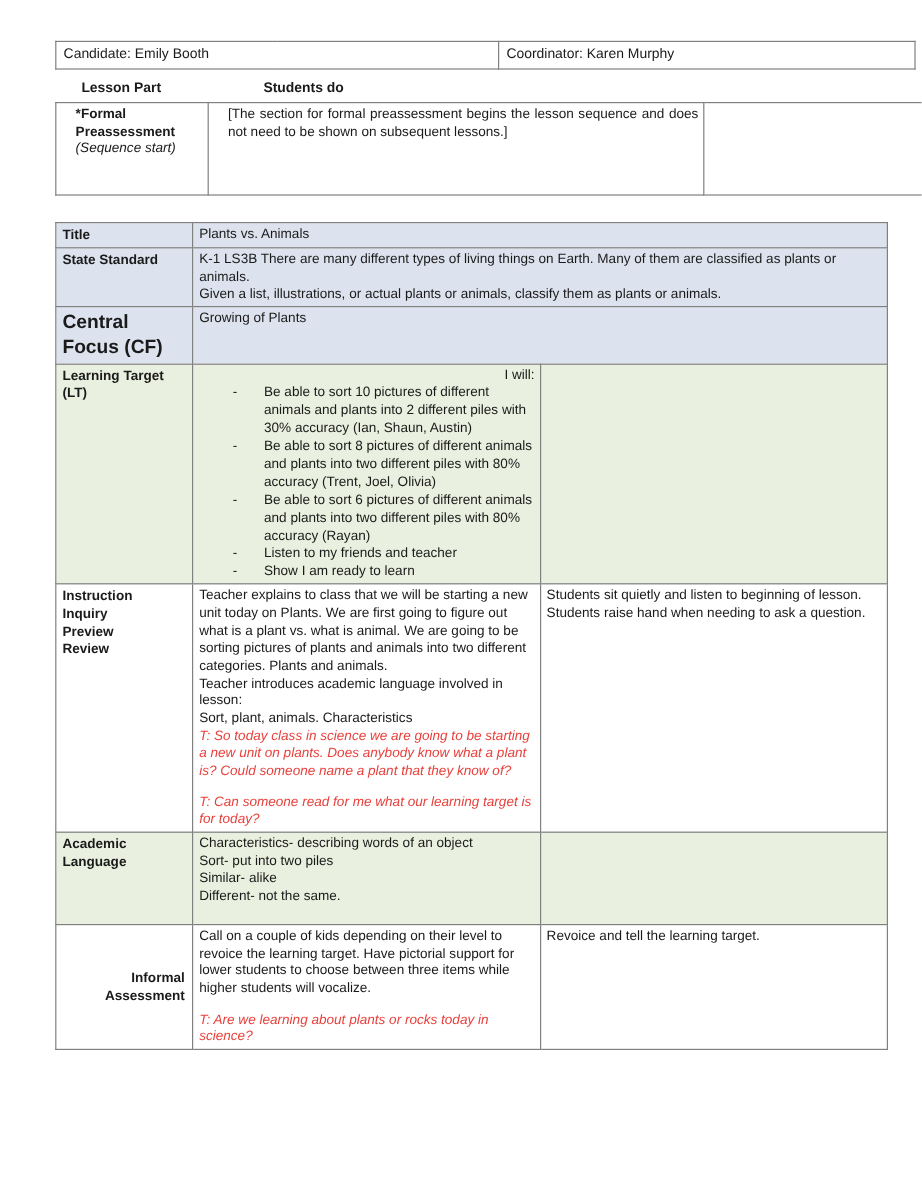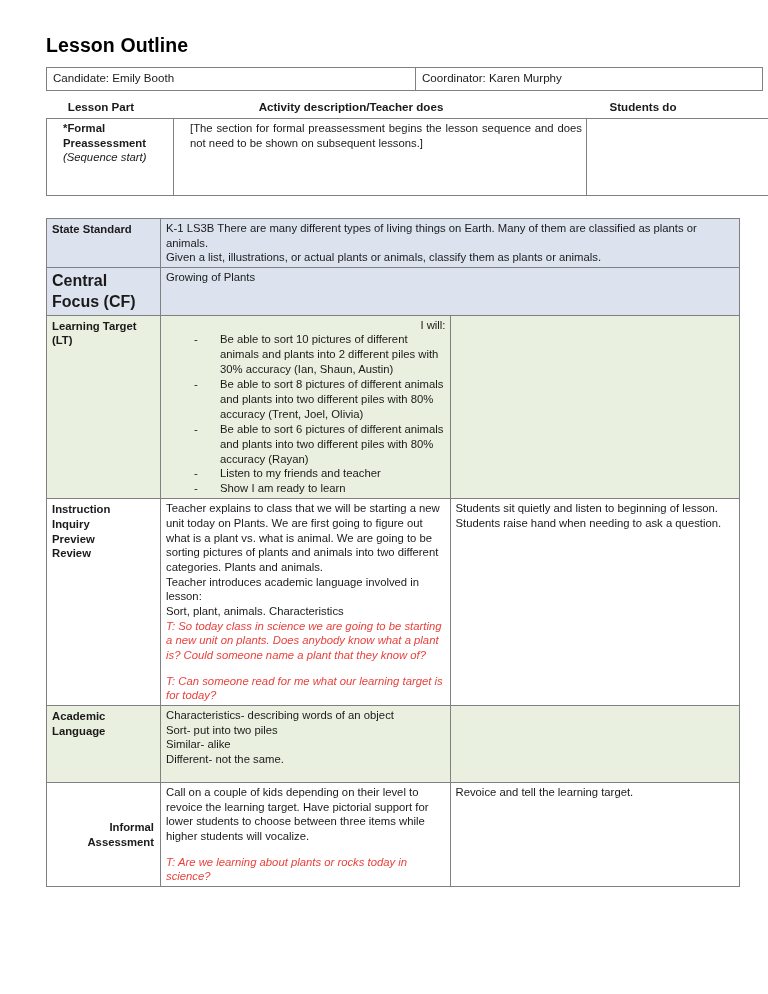--- a/index.html
+++ b/index.html
@@ -130,34 +130,32 @@
     padding-right: 6px;
   }
 
   .dashed-top { border-top: 1px dashed #5a5a5a; }
 </style>
 </head>
 <body>
 
 <div class="page">
 
-  <h1 class="doc-title">Lesson Outline</h1>
 
   <table class="info-table">
     <tbody>
       <tr>
         <td class="c-cand" colspan="2" style="width:358px">Candidate: Emily Booth</td>
         <td class="c-right">Coordinator: Karen Murphy</td>
       </tr>
     </tbody>
   </table>
 
   <div class="col-heads">
     <div class="h1">Lesson Part</div>
-    <div class="h2">Activity description/Teacher does</div>
     <div class="h3">Students do</div>
   </div>
 
   <table class="pre-table">
     <tbody>
       <tr>
         <td class="pre-part">
           <div>*Formal</div>
           <div>Preassessment</div>
           <div class="seq">(Sequence start)</div>
@@ -166,20 +164,24 @@
         <td class="pre-students"></td>
       </tr>
     </tbody>
   </table>
 
   <div class="gap"></div>
 
   <table class="main-table">
     <tbody>
 
+      <tr class="row-title">
+        <td class="lbl blue">Title</td>
+        <td class="blue" colspan="2">Plants vs. Animals</td>
+      </tr>
 
       <tr>
         <td class="lbl blue">State Standard</td>
         <td class="blue" colspan="2">
           <p class="pline">K-1 LS3B There are many different types of living things on Earth. Many of them are classified as plants or animals.</p>
           <p class="pline">Given a list, illustrations, or actual plants or animals, classify them as plants or animals.</p>
         </td>
       </tr>
 
       <tr class="row-cf">

